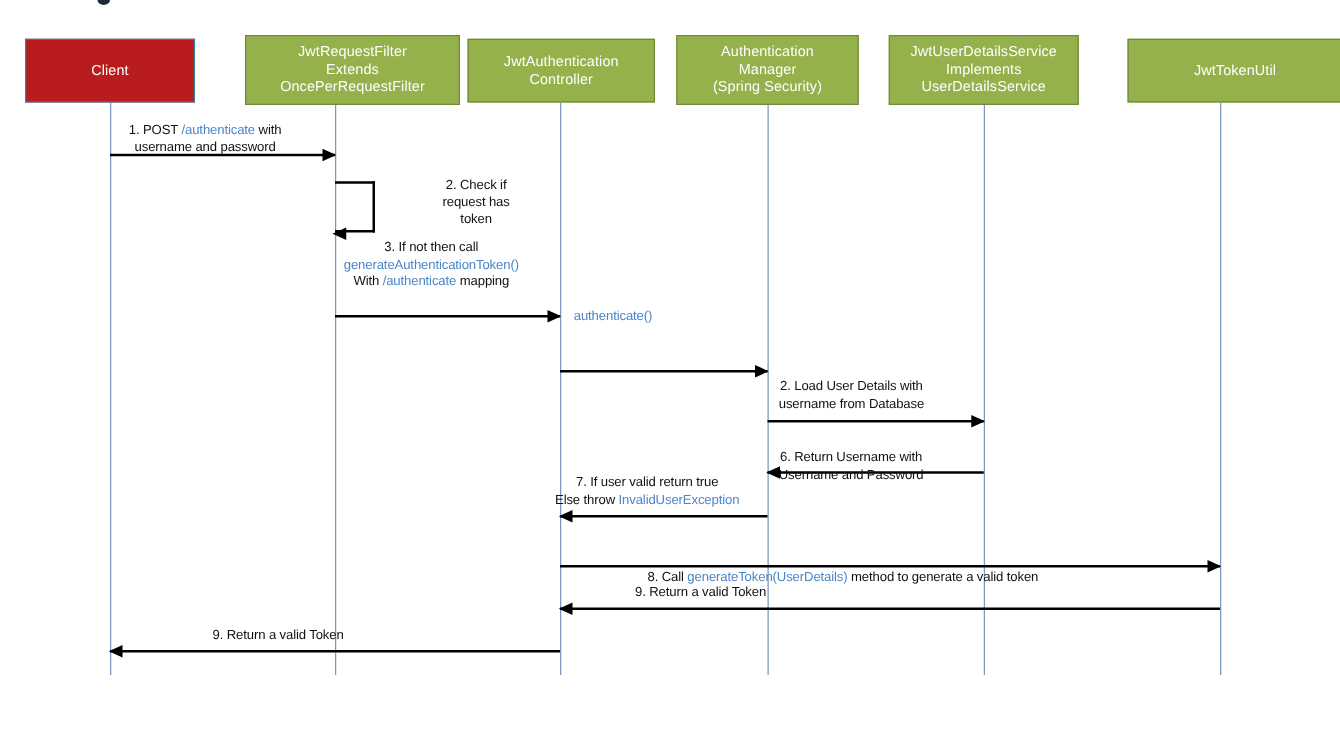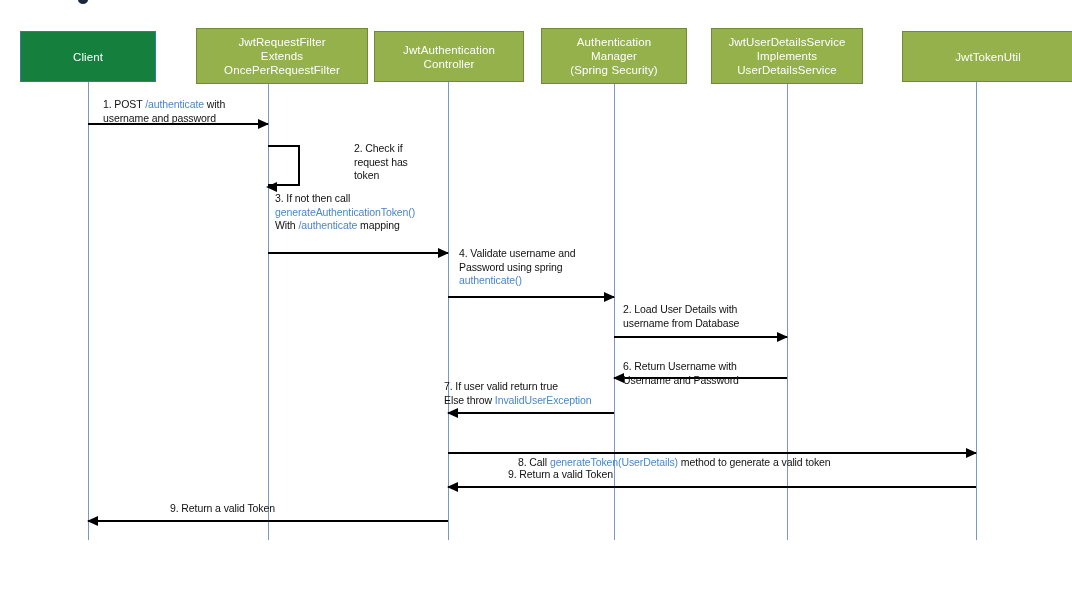--- a/index.html
+++ b/index.html
@@ -25,21 +25,21 @@
     align-items: center;
     justify-content: center;
     text-align: center;
     color: #ffffff;
     font-size: 11.5px;
     line-height: 14px;
     letter-spacing: 0.1px;
     padding: 2px 4px;
   }
   .actor-box.teal {
-    background: #15803d;
+    background: #b91c1c;
     border: 1px solid #2f7f99;
   }
   .actor-box.green {
     background: #95b14c;
     border: 1px solid #6f8b39;
   }
   .actor-label {
     display: block;
     width: 100%;
     white-space: pre-line;
@@ -72,20 +72,21 @@
     border-right: 11px solid #000000;
   }
   
   .msg-label {
     position: absolute;
     font-size: 10.5px;
     line-height: 13.5px;
     color: #111111;
     white-space: pre-line;
     letter-spacing: -0.1px;
+    text-align: center;
   }
   .msg-label .code {
     color: #4a86c8;
   }
   
   .selfloop {
     position: absolute;
     box-sizing: border-box;
     border-top: 2px solid #000000;
     border-right: 2px solid #000000;
@@ -148,23 +149,21 @@
       <div class="msg-label" style="left: 309px; top: 142px; margin-left: 45px;"><span>2. Check if
 request has
 token</span></div>
       <div class="msg-line" style="left: 268px; top: 252px; width: 180px;"></div>
       <div class="arrowhead right" style="left: 438px; top: 248px;"></div>
       <div class="msg-label" style="left: 275px; top: 192px;"><span>3. If not then call
 </span><span class="code">generateAuthenticationToken()</span><span>
 With </span><span class="code">/authenticate</span><span> mapping</span></div>
       <div class="msg-line" style="left: 448px; top: 296px; width: 166px;"></div>
       <div class="arrowhead right" style="left: 604px; top: 292px;"></div>
-      <div class="msg-label" style="left: 459px; top: 247px;"><span>4.  Validate username and
-Password using spring
-</span><span class="code">authenticate()</span></div>
+      <div class="msg-label" style="left: 459px; top: 247px;"><span class="code">authenticate()</span></div>
       <div class="msg-line" style="left: 614px; top: 336px; width: 173px;"></div>
       <div class="arrowhead right" style="left: 777px; top: 332px;"></div>
       <div class="msg-label" style="left: 623px; top: 303px;"><span>2.  Load User Details with
 username from  Database</span></div>
       <div class="msg-line" style="left: 614px; top: 377px; width: 173px;"></div>
       <div class="arrowhead left" style="left: 613px; top: 373px;"></div>
       <div class="msg-label" style="left: 623px; top: 360px;"><span>6.   Return Username with
 Username and Password</span></div>
       <div class="msg-line" style="left: 448px; top: 412px; width: 166px;"></div>
       <div class="arrowhead left" style="left: 447px; top: 408px;"></div>

